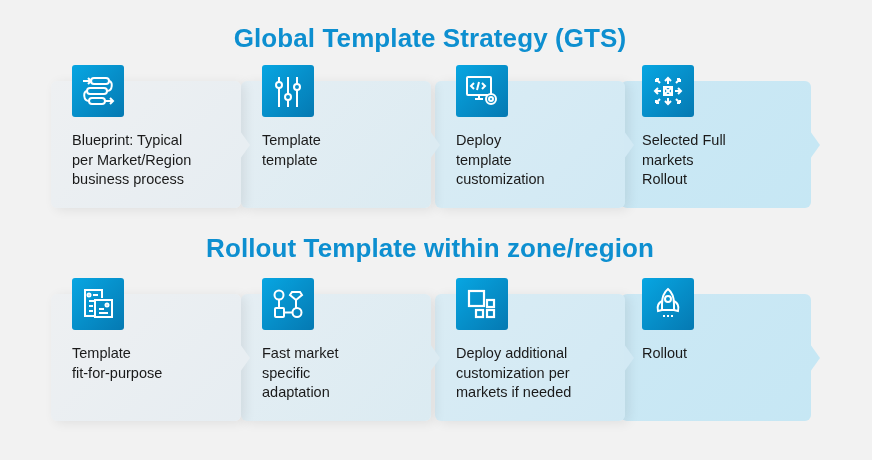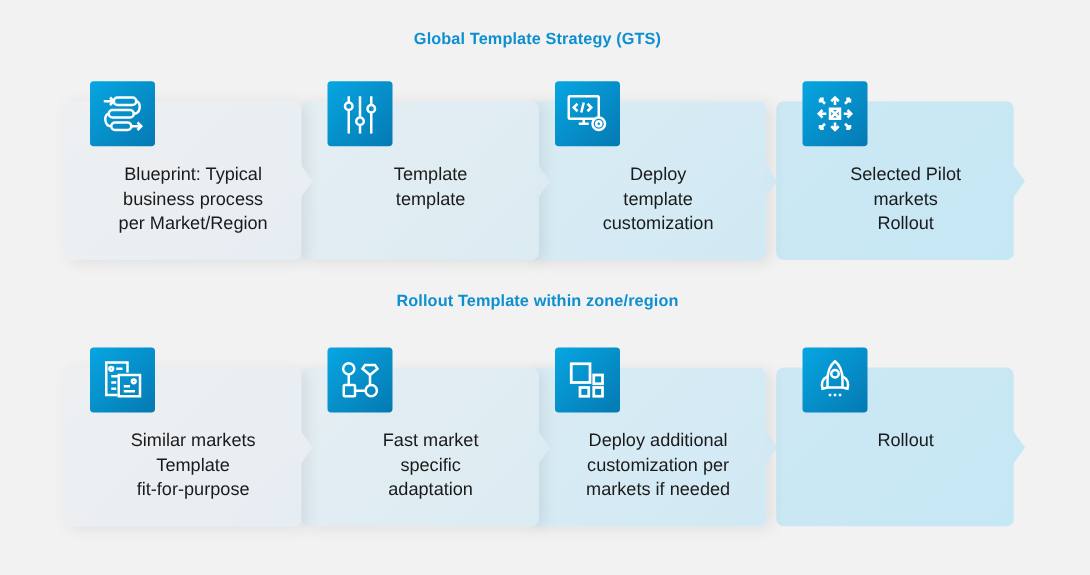--- a/index.html
+++ b/index.html
@@ -4,21 +4,21 @@
 <style>
   html, body { margin: 0; padding: 0; }
   body {
     width: 872px; height: 460px; overflow: hidden;
     background: #f2f2f2;
     font-family: "Liberation Sans", sans-serif;
     position: relative;
   }
   .section-title {
     position: absolute; left: 0; width: 860px; text-align: center;
-    color: #0d8fd0; font-weight: bold; font-size: 13px; letter-spacing: 0.1px;
+    color: #0d8fd0; font-weight: bold; font-size: 26px; letter-spacing: 0.1px;
   }
   #title1 { top: 23px; }
   #title2 { top: 233px; text-align: center; }
   .row { position: absolute; left: 51px; width: 770px; height: 127px; }
   #row1 { top: 81px; }
   #row2 { top: 294px; }
   .card {
     position: absolute; top: 0; height: 127px; width: 190px;
     border-radius: 6px;
   }
@@ -27,34 +27,34 @@
     width: 0; height: 0;
     border-top: 14px solid transparent; border-bottom: 14px solid transparent;
     border-left: 10px solid;
   }
   .c1 { left: 0; background: linear-gradient(135deg, #eef0f2, #e6edf2); z-index: 4;
         box-shadow: 4px 2px 12px rgba(0,0,0,0.08); }
   .c1 .notch { border-left-color: #e8eef2; }
   .c2 { left: 190px; background: linear-gradient(135deg, #e5eef3, #dbebf2); z-index: 3;
         box-shadow: 4px 2px 12px rgba(0,0,0,0.08); }
   .c2 .notch { border-left-color: #dcebf2; }
-  .c3 { left: 372px; background: linear-gradient(135deg, #daecf4, #d1e9f4); z-index: 2;
+  .c3 { left: 384px; background: linear-gradient(135deg, #daecf4, #d1e9f4); z-index: 2;
         box-shadow: 4px 2px 12px rgba(0,0,0,0.08); }
   .c3 .notch { border-left-color: #d2e9f4; }
   .c4 { left: 570px; background: linear-gradient(135deg, #cce8f4, #c6e7f4); z-index: 1; }
   .c4 .notch { border-left-color: #c6e7f4; }
   .icon-box {
     position: absolute; left: 21px; top: -16px; width: 52px; height: 52px;
     border-radius: 3px;
     background: linear-gradient(135deg, #07a6e2, #0579b2);
     display: flex; align-items: center; justify-content: center;
   }
   .label {
     position: absolute; left: 21px; top: 50px; width: 165px;
-    font-size: 14.5px; line-height: 19.5px; color: #1a1a1a; text-align: center;
+    font-size: 14.5px; line-height: 19.5px; color: #1a1a1a;
   }
   .line { display: block; }
 </style>
 </head>
 <body>
 
 <div id="title1" class="section-title">Global Template Strategy (GTS)</div>
 
 <div id="row1" class="row">
   <div class="card c1">
@@ -63,22 +63,22 @@
       <svg width="34" height="30" viewBox="0 0 34 30" fill="none" stroke="#fff" stroke-width="2">
         <path d="M2 5h8M7 2l3 3-3 3"></path>
         <rect x="10" y="2" width="18" height="6" rx="3"></rect>
         <rect x="6" y="12" width="20" height="6" rx="3"></rect>
         <rect x="8" y="22" width="16" height="6" rx="3"></rect>
         <path d="M28 5c4 0 4 10 -2 10M6 15c-4 0-4 10 2 10M24 25h8M29 22l3 3-3 3"></path>
       </svg>
     </div>
     <div class="label">
       <span class="line">Blueprint: Typical</span>
+      <span class="line">per Market/Region</span>
       <span class="line">business process</span>
-      <span class="line">per Market/Region</span>
     </div>
   </div>
   <div class="card c2">
     <div class="notch"></div>
     <div class="icon-box">
       <svg width="30" height="32" viewBox="0 0 30 32" fill="none" stroke="#fff" stroke-width="2">
         <path d="M6 2v30M15 2v30M24 2v30"></path>
         <circle cx="6" cy="10" r="3" fill="#0a8fcb"></circle>
         <circle cx="15" cy="22" r="3" fill="#0a8fcb"></circle>
         <circle cx="24" cy="12" r="3" fill="#0a8fcb"></circle>
@@ -110,21 +110,21 @@
     <div class="notch"></div>
     <div class="icon-box">
       <svg width="30" height="30" viewBox="0 0 30 30" fill="none" stroke="#fff" stroke-width="2">
         <rect x="11" y="11" width="8" height="8"></rect>
         <path d="M11 11l8 8M19 11l-8 8"></path>
         <path d="M15 8V2M12 5l3-3 3 3M15 22v6M12 25l3 3 3-3M8 15H2M5 12l-3 3 3 3M22 15h6M25 12l3 3-3 3"></path>
         <path d="M3 3l4 4M3 3h3M3 3v3M27 3l-4 4M27 3h-3M27 3v3M3 27l4-4M3 27h3M3 27v-3M27 27l-4-4M27 27h-3M27 27v-3"></path>
       </svg>
     </div>
     <div class="label">
-      <span class="line">Selected Pilot</span>
+      <span class="line">Selected Full</span>
       <span class="line">markets</span>
       <span class="line">Rollout</span>
     </div>
   </div>
 </div>
 
 <div id="title2" class="section-title">Rollout Template within zone/region</div>
 
 <div id="row2" class="row">
   <div class="card c1">
@@ -134,21 +134,20 @@
         <path d="M20 10V2H3v26h9"></path>
         <circle cx="7" cy="7" r="1.5"></circle>
           <path d="M11 7h5M7 13h7M7 18h4M7 23h4"></path>
         <rect x="13" y="12" width="17" height="17"></rect>
         <path d="M17 21h5"></path>
           <circle cx="25" cy="17" r="1.5"></circle>
           <path d="M17 25h9"></path>
       </svg>
     </div>
     <div class="label">
-      <span class="line">Similar markets</span>
       <span class="line">Template</span>
       <span class="line">fit-for-purpose</span>
     </div>
   </div>
   <div class="card c2">
     <div class="notch"></div>
     <div class="icon-box">
       <svg width="32" height="32" viewBox="0 0 32 32" fill="none" stroke="#fff" stroke-width="2">
         <circle cx="7" cy="7" r="4.5"></circle>
         <path d="M20 4h8l2 3-6 5-6-5z"></path>

